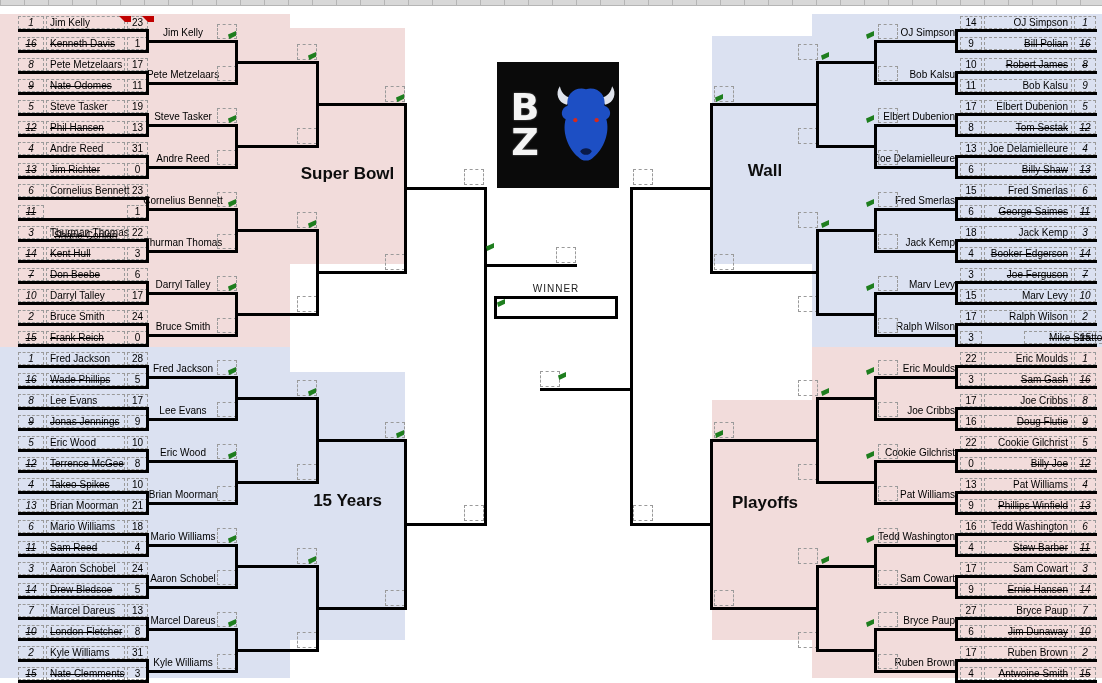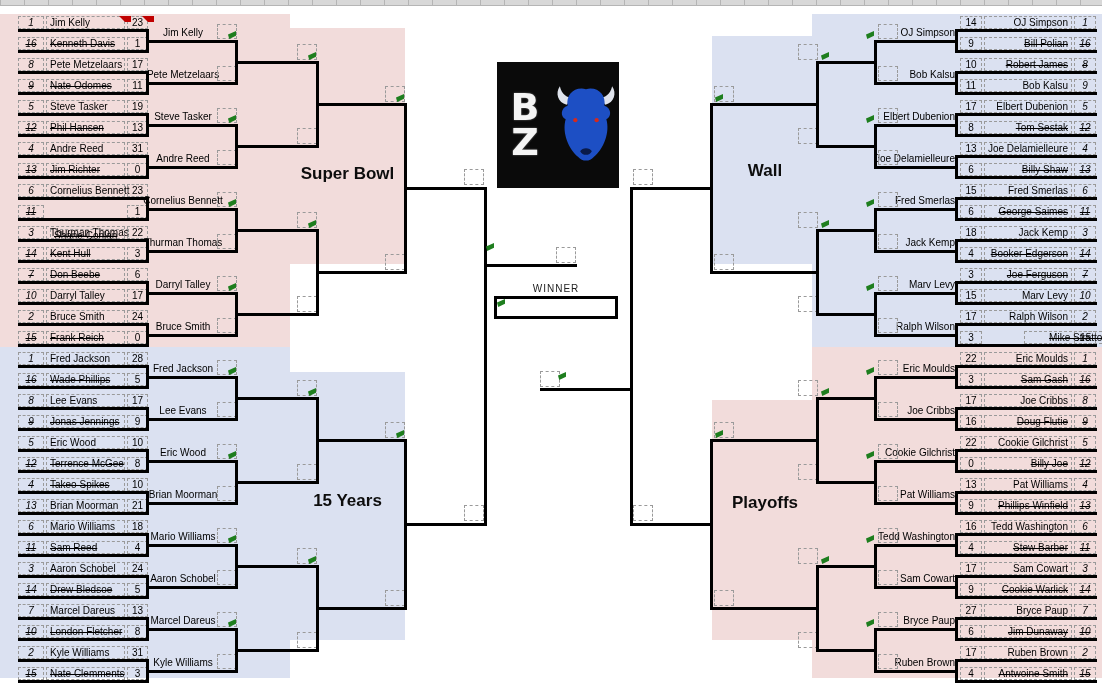--- a/index.html
+++ b/index.html
@@ -497,21 +497,21 @@
       <div class="blk" style="left: 957px; top: 533px; width: 140px; height: 3px;"></div>
       <div class="cell seed struck" style="left: 1074px; top: 541px; width: 22px; height: 13px;">11</div>
       <div class="cell name-r struck" style="left: 984px; top: 541px; width: 88px; height: 13px;">Stew Barber</div>
       <div class="cell score" style="left: 960px; top: 541px; width: 22px; height: 13px;">4</div>
       <div class="blk" style="left: 957px; top: 554px; width: 140px; height: 3px;"></div>
       <div class="cell seed" style="left: 1074px; top: 562px; width: 22px; height: 13px;">3</div>
       <div class="cell name-r" style="left: 984px; top: 562px; width: 88px; height: 13px;">Sam Cowart</div>
       <div class="cell score" style="left: 960px; top: 562px; width: 22px; height: 13px;">17</div>
       <div class="blk" style="left: 957px; top: 575px; width: 140px; height: 3px;"></div>
       <div class="cell seed struck" style="left: 1074px; top: 583px; width: 22px; height: 13px;">14</div>
-      <div class="cell name-r struck" style="left: 984px; top: 583px; width: 88px; height: 13px;">Cookie Warlick</div>
+      <div class="cell name-r struck" style="left: 984px; top: 583px; width: 88px; height: 13px;">Ernie Hansen</div>
       <div class="cell score" style="left: 960px; top: 583px; width: 22px; height: 13px;">9</div>
       <div class="blk" style="left: 957px; top: 596px; width: 140px; height: 3px;"></div>
       <div class="cell seed" style="left: 1074px; top: 604px; width: 22px; height: 13px;">7</div>
       <div class="cell name-r" style="left: 984px; top: 604px; width: 88px; height: 13px;">Bryce Paup</div>
       <div class="cell score" style="left: 960px; top: 604px; width: 22px; height: 13px;">27</div>
       <div class="blk" style="left: 957px; top: 617px; width: 140px; height: 3px;"></div>
       <div class="cell seed struck" style="left: 1074px; top: 625px; width: 22px; height: 13px;">10</div>
       <div class="cell name-r struck" style="left: 984px; top: 625px; width: 88px; height: 13px;">Jim Dunaway</div>
       <div class="cell score" style="left: 960px; top: 625px; width: 22px; height: 13px;">6</div>
       <div class="blk" style="left: 957px; top: 638px; width: 140px; height: 3px;"></div>

